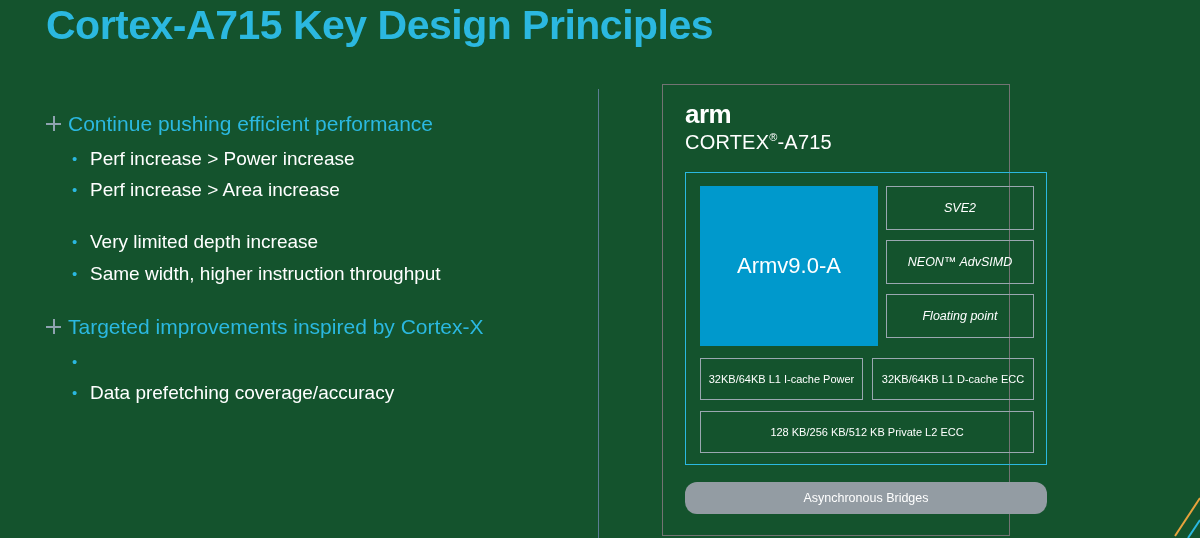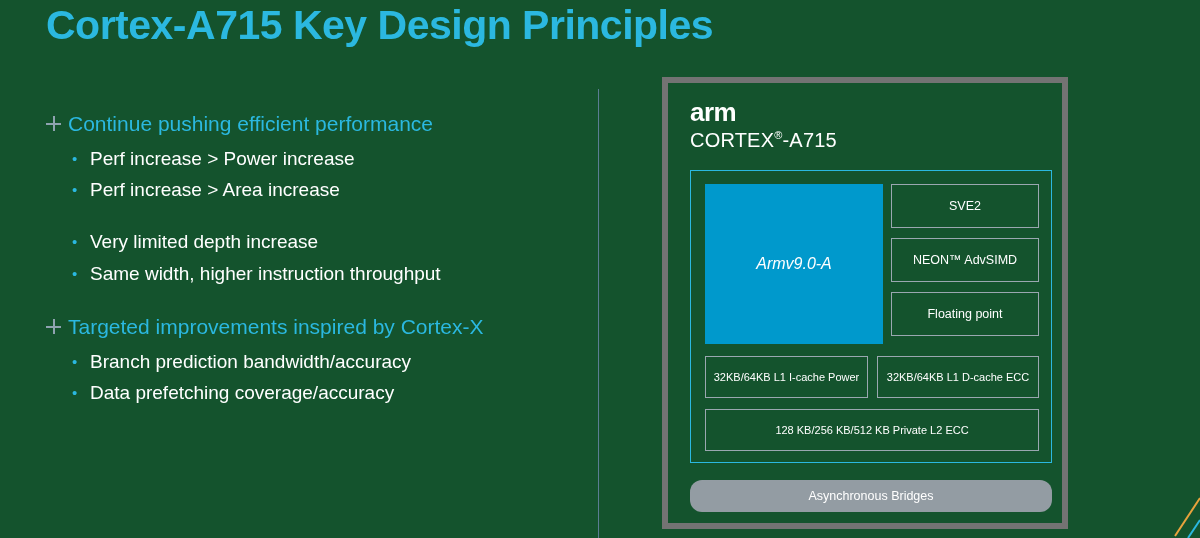--- a/index.html
+++ b/index.html
@@ -95,24 +95,24 @@
     left: 598px;
     top: 89px;
     width: 1px;
     height: 449px;
     background: #5b7d93;
   }
   
   .panel {
     position: absolute;
     left: 662px;
-    top: 77px;
-    width: 406px;
+    top: 84px;
+    width: 348px;
     height: 452px;
-    border: 6px solid #737373;
+    border: 1px solid #737373;
     box-sizing: border-box;
   }
   .arm-logo {
     position: absolute;
     left: 22px;
     top: 14px;
     font-size: 26px;
     font-weight: bold;
     color: #ffffff;
     letter-spacing: -0.5px;
@@ -141,36 +141,36 @@
   .armv9 {
     position: absolute;
     left: 14px;
     top: 13px;
     width: 178px;
     height: 160px;
     background: #0099cc;
     display: flex;
     align-items: center;
     justify-content: center;
-    font-size: 16px;
-    color: #ffffff;
-    font-style: italic;
+    font-size: 22px;
+    color: #ffffff;
   }
   .feat {
     position: absolute;
     left: 200px;
     width: 148px;
     height: 44px;
     border: 1px solid #9aa7b0;
     box-sizing: border-box;
     display: flex;
     align-items: center;
     justify-content: center;
     font-size: 12.5px;
     color: #ffffff;
+    font-style: italic;
   }
   .feat.f1 { top: 13px; }
   .feat.f2 { top: 67px; }
   .feat.f3 { top: 121px; }
   .cacherow {
     position: absolute;
     top: 185px;
     height: 42px;
     border: 1px solid #9aa7b0;
     box-sizing: border-box;
@@ -256,21 +256,20 @@
       </div>
     </div>
 
     <div class="group">
       <div class="lvl1">
         <span class="plus"></span>
         <span class="lvl1-text">Targeted improvements inspired by Cortex-X</span>
       </div>
       <div class="lvl2">
         <span class="dot">•</span>
-        <span class="lvl2-text">Branch prediction bandwidth/accuracy</span>
       </div>
       <div class="lvl2">
         <span class="dot">•</span>
         <span class="lvl2-text">Data prefetching coverage/accuracy</span>
       </div>
     </div>
 
   </div>
 
   <div class="divider"></div>

